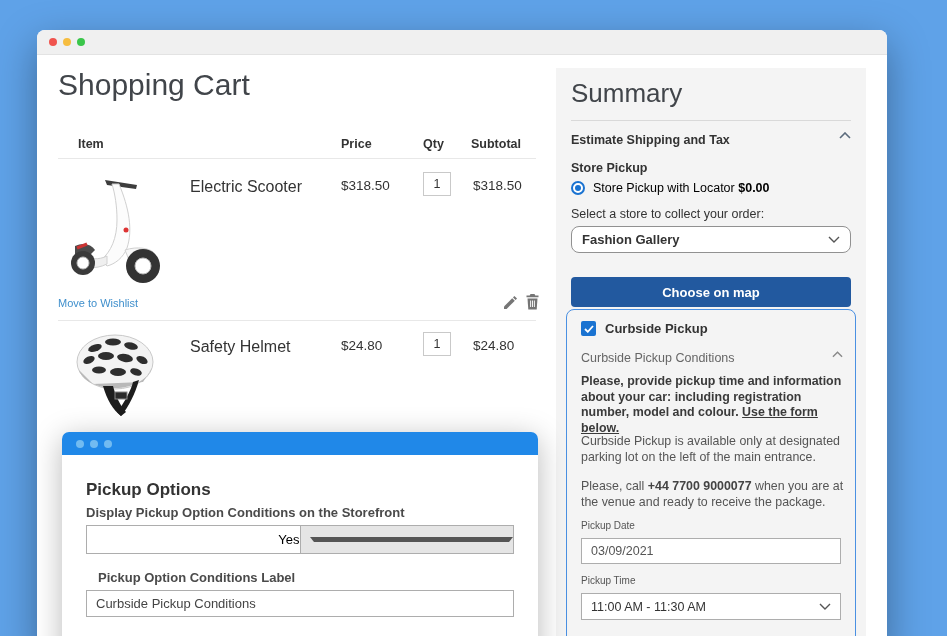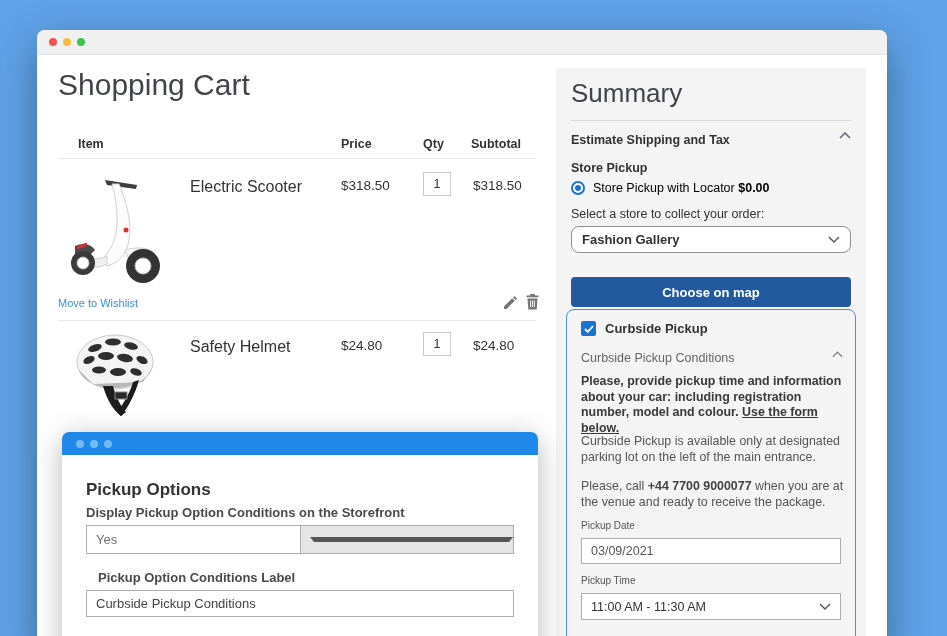--- a/index.html
+++ b/index.html
@@ -78,21 +78,21 @@
   .modal { position:absolute; left:25px; top:402px; width:476px; height:250px; background:#fff;
            border-radius:7px 7px 0 0; box-shadow:0 6px 30px rgba(0,0,0,.28); }
   .modal-header { position:absolute; left:0; top:0; width:100%; height:23px; background:#2088e8;
                   border-radius:7px 7px 0 0; display:flex; align-items:center; padding-left:14px; gap:6px; }
   .m-dot { width:8px; height:8px; border-radius:50%; background:#72bbf1; }
   .modal-title { position:absolute; left:24px; top:36px; font-size:17px; font-weight:700; color:#333;margin-top:12px; }
   .m-label { position:absolute; left:24px; font-size:13px; font-weight:700; color:#4a4a4a; }
   .m-label-1{ top:73px; } .m-label-2{ top:138px;margin-left:12px; }
   .m-select { position:absolute; left:24px; top:93px; width:428px; height:29px; border:1px solid #adadad;
               background:#fff; display:flex; align-items:center; cursor:pointer; }
-  .m-select span { font-size:13px; color:#737373; padding-left:9px; flex:1; }
+  .m-select span { font-size:13px; color:#000000; padding-left:9px; flex:1;text-align:right; }
   .m-select-btn { width:28px; height:27px; background:#e5e5e5; border-left:1px solid #adadad;
                   display:flex; align-items:center; justify-content:center; }
   .tri-down { width:0; height:0; border-left:4px solid transparent; border-right:4px solid transparent; border-top:5px solid #555; }
   .m-input { position:absolute; left:24px; top:158px; width:428px; height:27px; border:1px solid #adadad;
              background:#fff; font-size:13px; color:#444; padding:0 9px; font-family:"Liberation Sans",sans-serif; }
 </style>
 </head>
 <body>
 
 <div class="stage">

